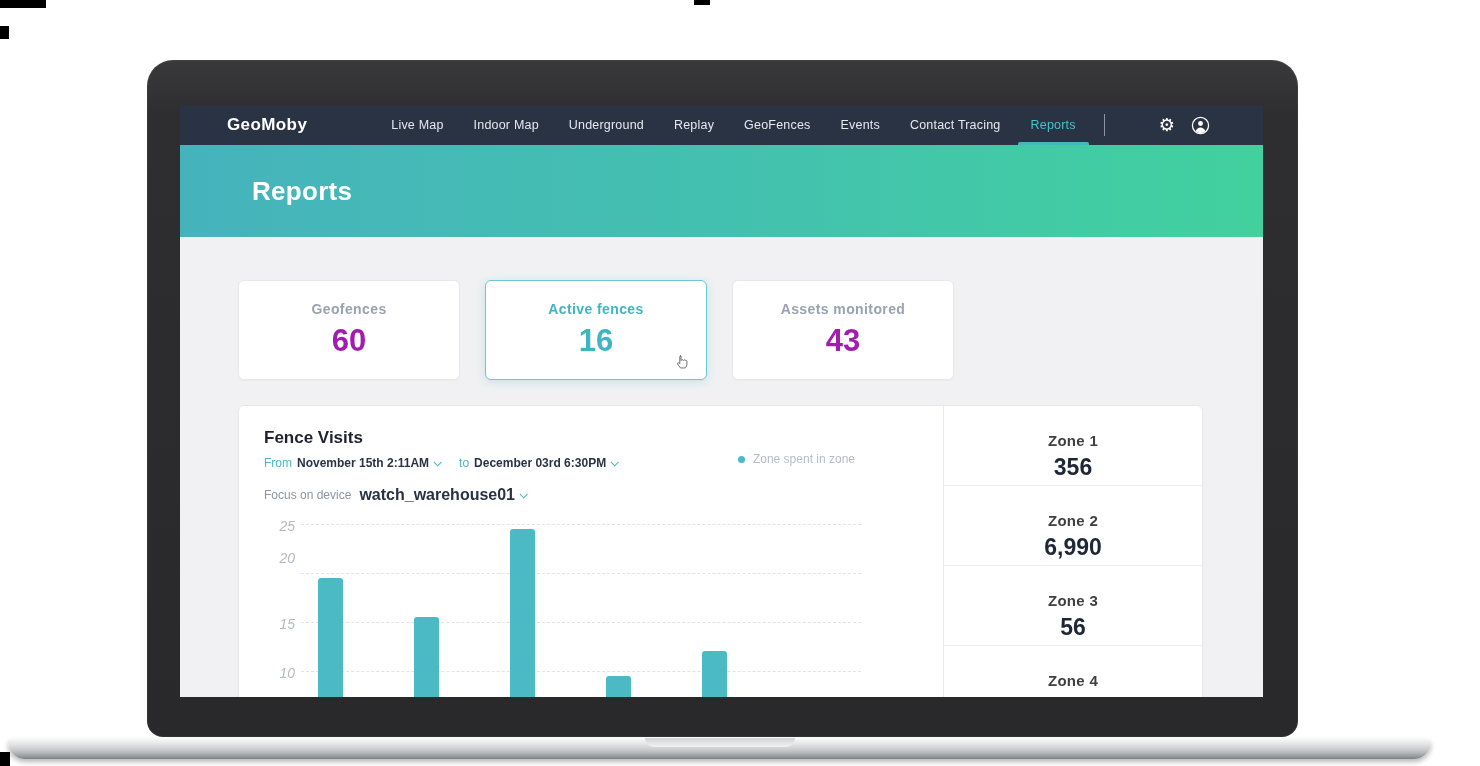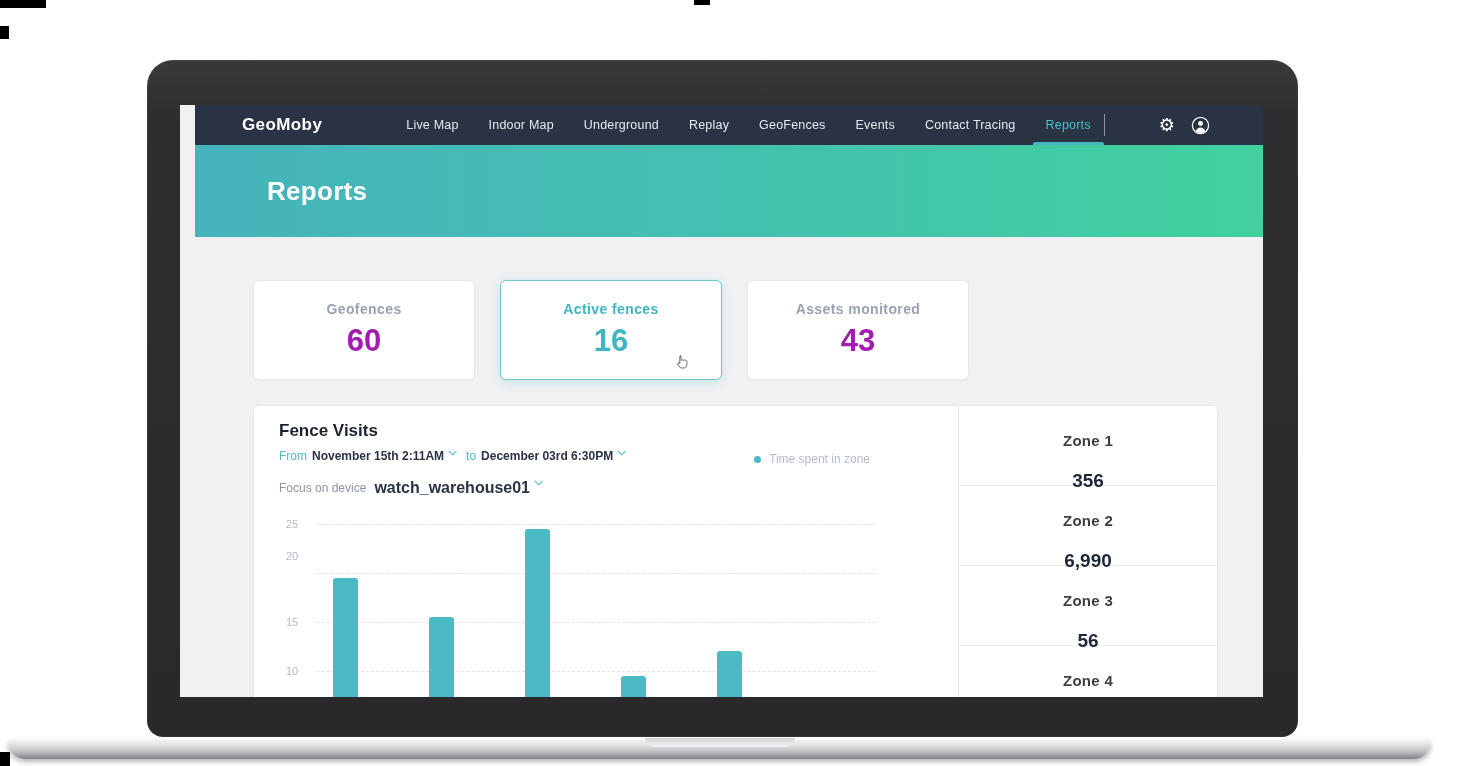--- a/index.html
+++ b/index.html
@@ -22,21 +22,21 @@
   .base { position:absolute; left:8px; top:738px; width:1423px; height:21px;
           background:linear-gradient(180deg,#fbfbfc 0%,#e3e4e6 30%,#c3c4c7 62%,#97989b 88%,#7d7e81 100%);
           border-radius:10px 10px 18px 18px / 4px 4px 18px 18px;
           box-shadow:0 3px 5px rgba(0,0,0,.28); }
   .notch { position:absolute; left:50%; top:0; transform:translateX(-50%);
            width:150px; height:9px; background:linear-gradient(180deg,#d2d3d5,#f2f2f3);
            border-radius:0 0 9px 9px; }
 
   
   .screen { position:absolute; left:180px; top:105px; width:1083px; height:592px;
-            background:#f1f1f3; overflow:hidden;padding-left:15px; }
+            background:#f1f1f3; overflow:hidden; }
 
   
   .navbar { position:relative; height:40px; background:#2a3343; display:flex; align-items:center;
             padding:0 53px 0 47px; }
   .logo { color:#fff; font-weight:700; font-size:17px; letter-spacing:.4px; cursor:pointer; }
   .nav-items { display:flex; align-items:center; gap:30px; margin-left:84px; height:100%; }
   .nav-item { position:relative; color:#e6e9ee; font-size:12.5px; letter-spacing:.2px;
               cursor:pointer; display:flex; align-items:center; height:100%; white-space:nowrap; }
   .nav-item.active { color:#4cc0cb; }
   .nav-item.active::after { content:''; position:absolute; left:-13px; right:-13px; bottom:0;
@@ -60,44 +60,44 @@
   .stat-label { font-size:14px; font-weight:700; letter-spacing:.4px; color:#99a1b3; }
   .stat-card.active .stat-label { color:#3fb5c2; }
   .stat-value { font-size:31px; font-weight:700; color:#a21caf; margin-top:6px; }
   .stat-card.active .stat-value { color:#3fb5c2; }
 
   
   .panels { display:flex; margin:25px 0 0 58px; width:965px; height:420px;
             background:#fff; border:1px solid #e7e8ec; border-radius:6px;
             box-shadow:0 1px 2px rgba(30,40,60,.04); }
   .fence-card { position:relative; width:705px; border-right:1px solid #e7e8ec; }
-  .fence-title { font-size:17px; font-weight:700; color:#1c222e; margin:15px 0 0 25px; }
+  .fence-title { font-size:17px; font-weight:700; color:#1c222e; margin:22px 0 0 25px; }
   .date-row { margin:8px 0 0 25px; font-size:12px; display:flex; align-items:center; gap:5px; }
   .teal { color:#4cbac5; }
   .bold-dark { color:#2a3344; font-weight:700; }
-  .drop { cursor:pointer; display:inline-flex; align-items:flex-start; gap:5px; }
+  .drop { cursor:pointer; display:inline-flex; align-items:center; gap:5px; }
   .chev { display:inline-block; width:6px; height:6px; border-right:1.7px solid #4cbac5;
           border-bottom:1.7px solid #4cbac5; transform:rotate(45deg) translateY(-1px); }
   .focus-row { margin:16px 0 0 25px; font-size:12px; color:#8b95a5;
                display:flex; align-items:center; gap:8px; }
   .legend { position:absolute; right:88px; top:46px; display:flex; align-items:center; gap:8px;
             font-size:12px; color:#b6bcc6; }
   .legend .dot { width:7px; height:7px; border-radius:50%; background:#4cbac5; }
 
   .chart { position:absolute; left:0; top:0; width:100%; height:100%; }
   .gridline { position:absolute; left:62px; width:560px; border-top:1px dashed #e0e3e7; }
-  .tick-label { position:absolute; width:36px; text-align:center; font-size:11px; color:#b3bac2; }
+  .tick-label { position:absolute; width:36px; text-align:right; font-size:14px; color:#b3bac2;font-style:italic; }
   .bar { position:absolute; width:25px; background:#4bbac5; border-radius:3px 3px 0 0; cursor:pointer; }
 
   
   .zone-card { width:258px; display:flex; flex-direction:column; }
   .zone-row { height:80px; border-bottom:1px solid #ecedf0; text-align:center;
               padding-top:26px; cursor:pointer; }
   .zone-label { font-size:15px; font-weight:700; letter-spacing:.3px; color:#404040; }
-  .zone-value { font-size:19px; font-weight:700; color:#1f2737; margin-top:21px; }
+  .zone-value { font-size:23px; font-weight:700; color:#1f2737; margin-top:5px; }
 
   .cursor { position:absolute; left:493px; top:248px; width:17px; height:19px; z-index:9; }
 </style>
 </head>
 <body>
 
 <div class="stage">
   <div class="artifact a1"></div>
   <div class="artifact a2"></div>
   <div class="artifact a3"></div>
@@ -156,29 +156,29 @@
 
     <div class="panels">
       <div class="fence-card">
         <div class="fence-title">Fence Visits</div>
         <div class="date-row">
           <span class="teal">From</span>
           <span class="drop">
             <span class="bold-dark">November 15th 2:11AM</span>
             <span class="chev"></span>
           </span>
-          <span class="teal" style="margin-left:6px;">to</span>
+          <span class="teal" style="margin-left:14px;">to</span>
           <span class="drop">
             <span class="bold-dark">December 03rd 6:30PM</span>
             <span class="chev"></span>
           </span>
         </div>
         <div class="legend">
           <span class="dot"></span>
-          <span>Time spent in zone</span>
+          <span>Zone spent in zone</span>
         </div>
         <div class="focus-row">
           <span>Focus on device</span>
           <span class="drop">
             <span class="bold-dark" style="font-size:16px;">watch_warehouse01</span>
             <span class="chev"></span>
           </span>
         </div>
         <div class="chart">
             <div class="tick-label" style="top: 112px; left: 20px;">25</div>

